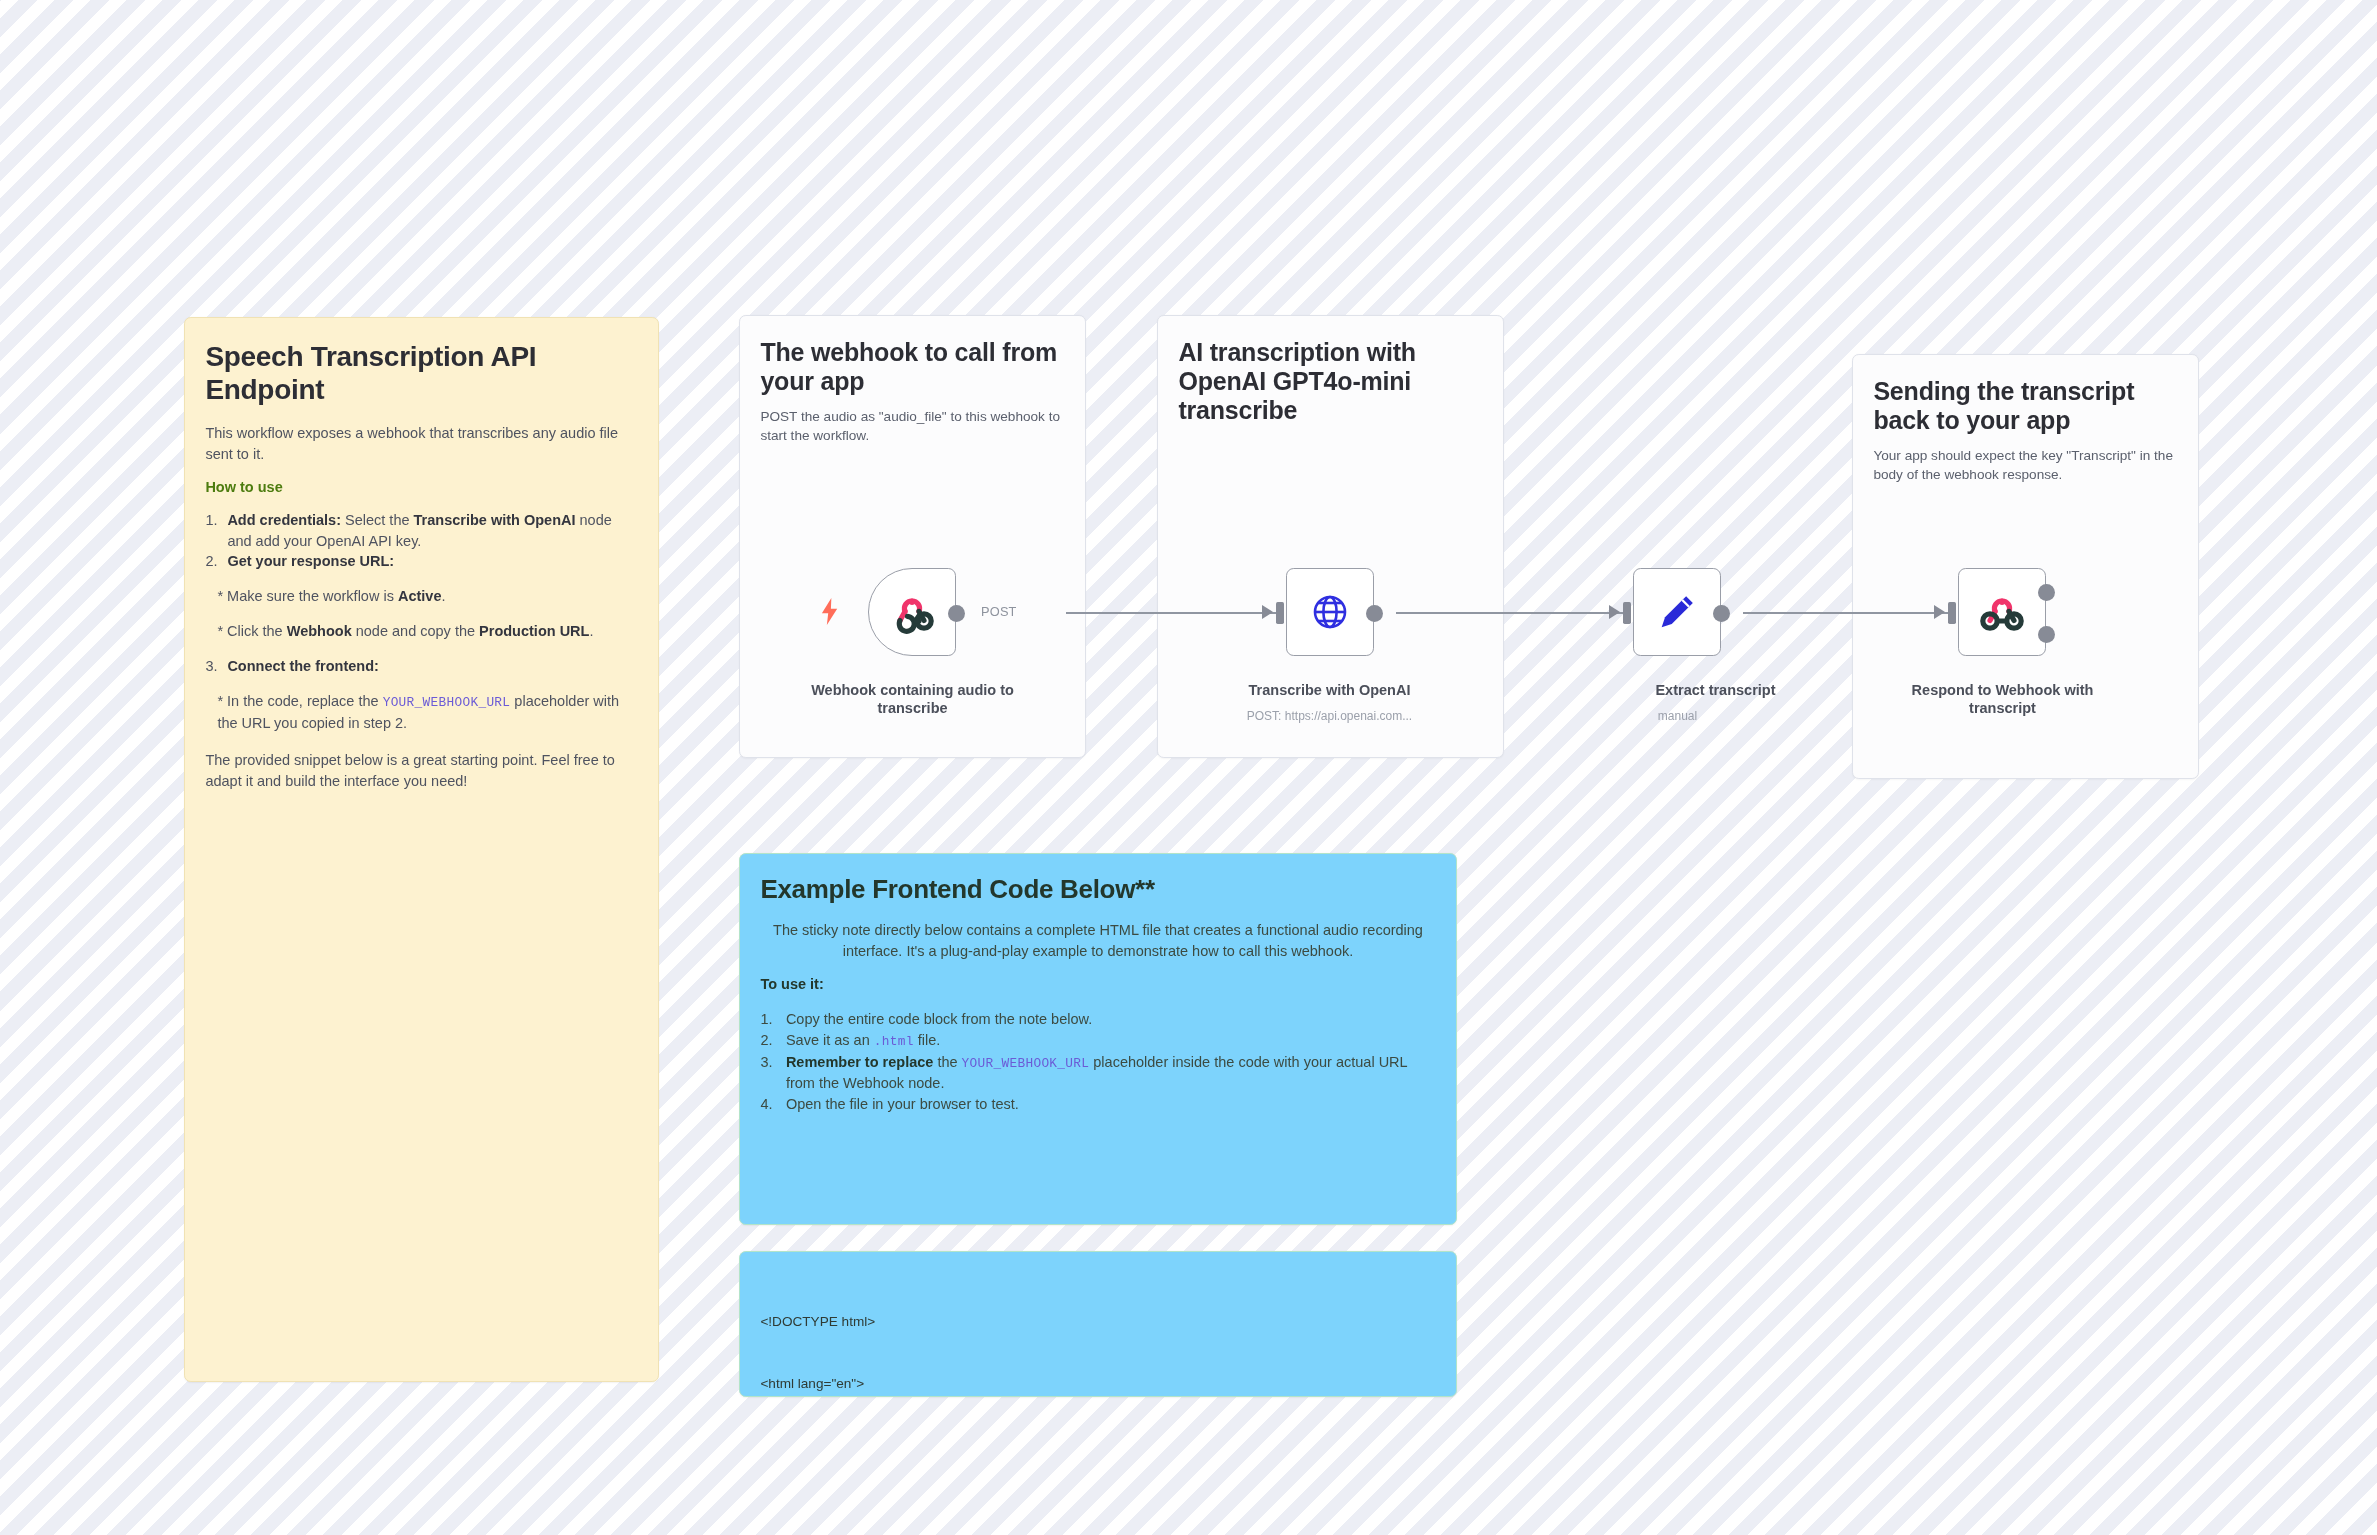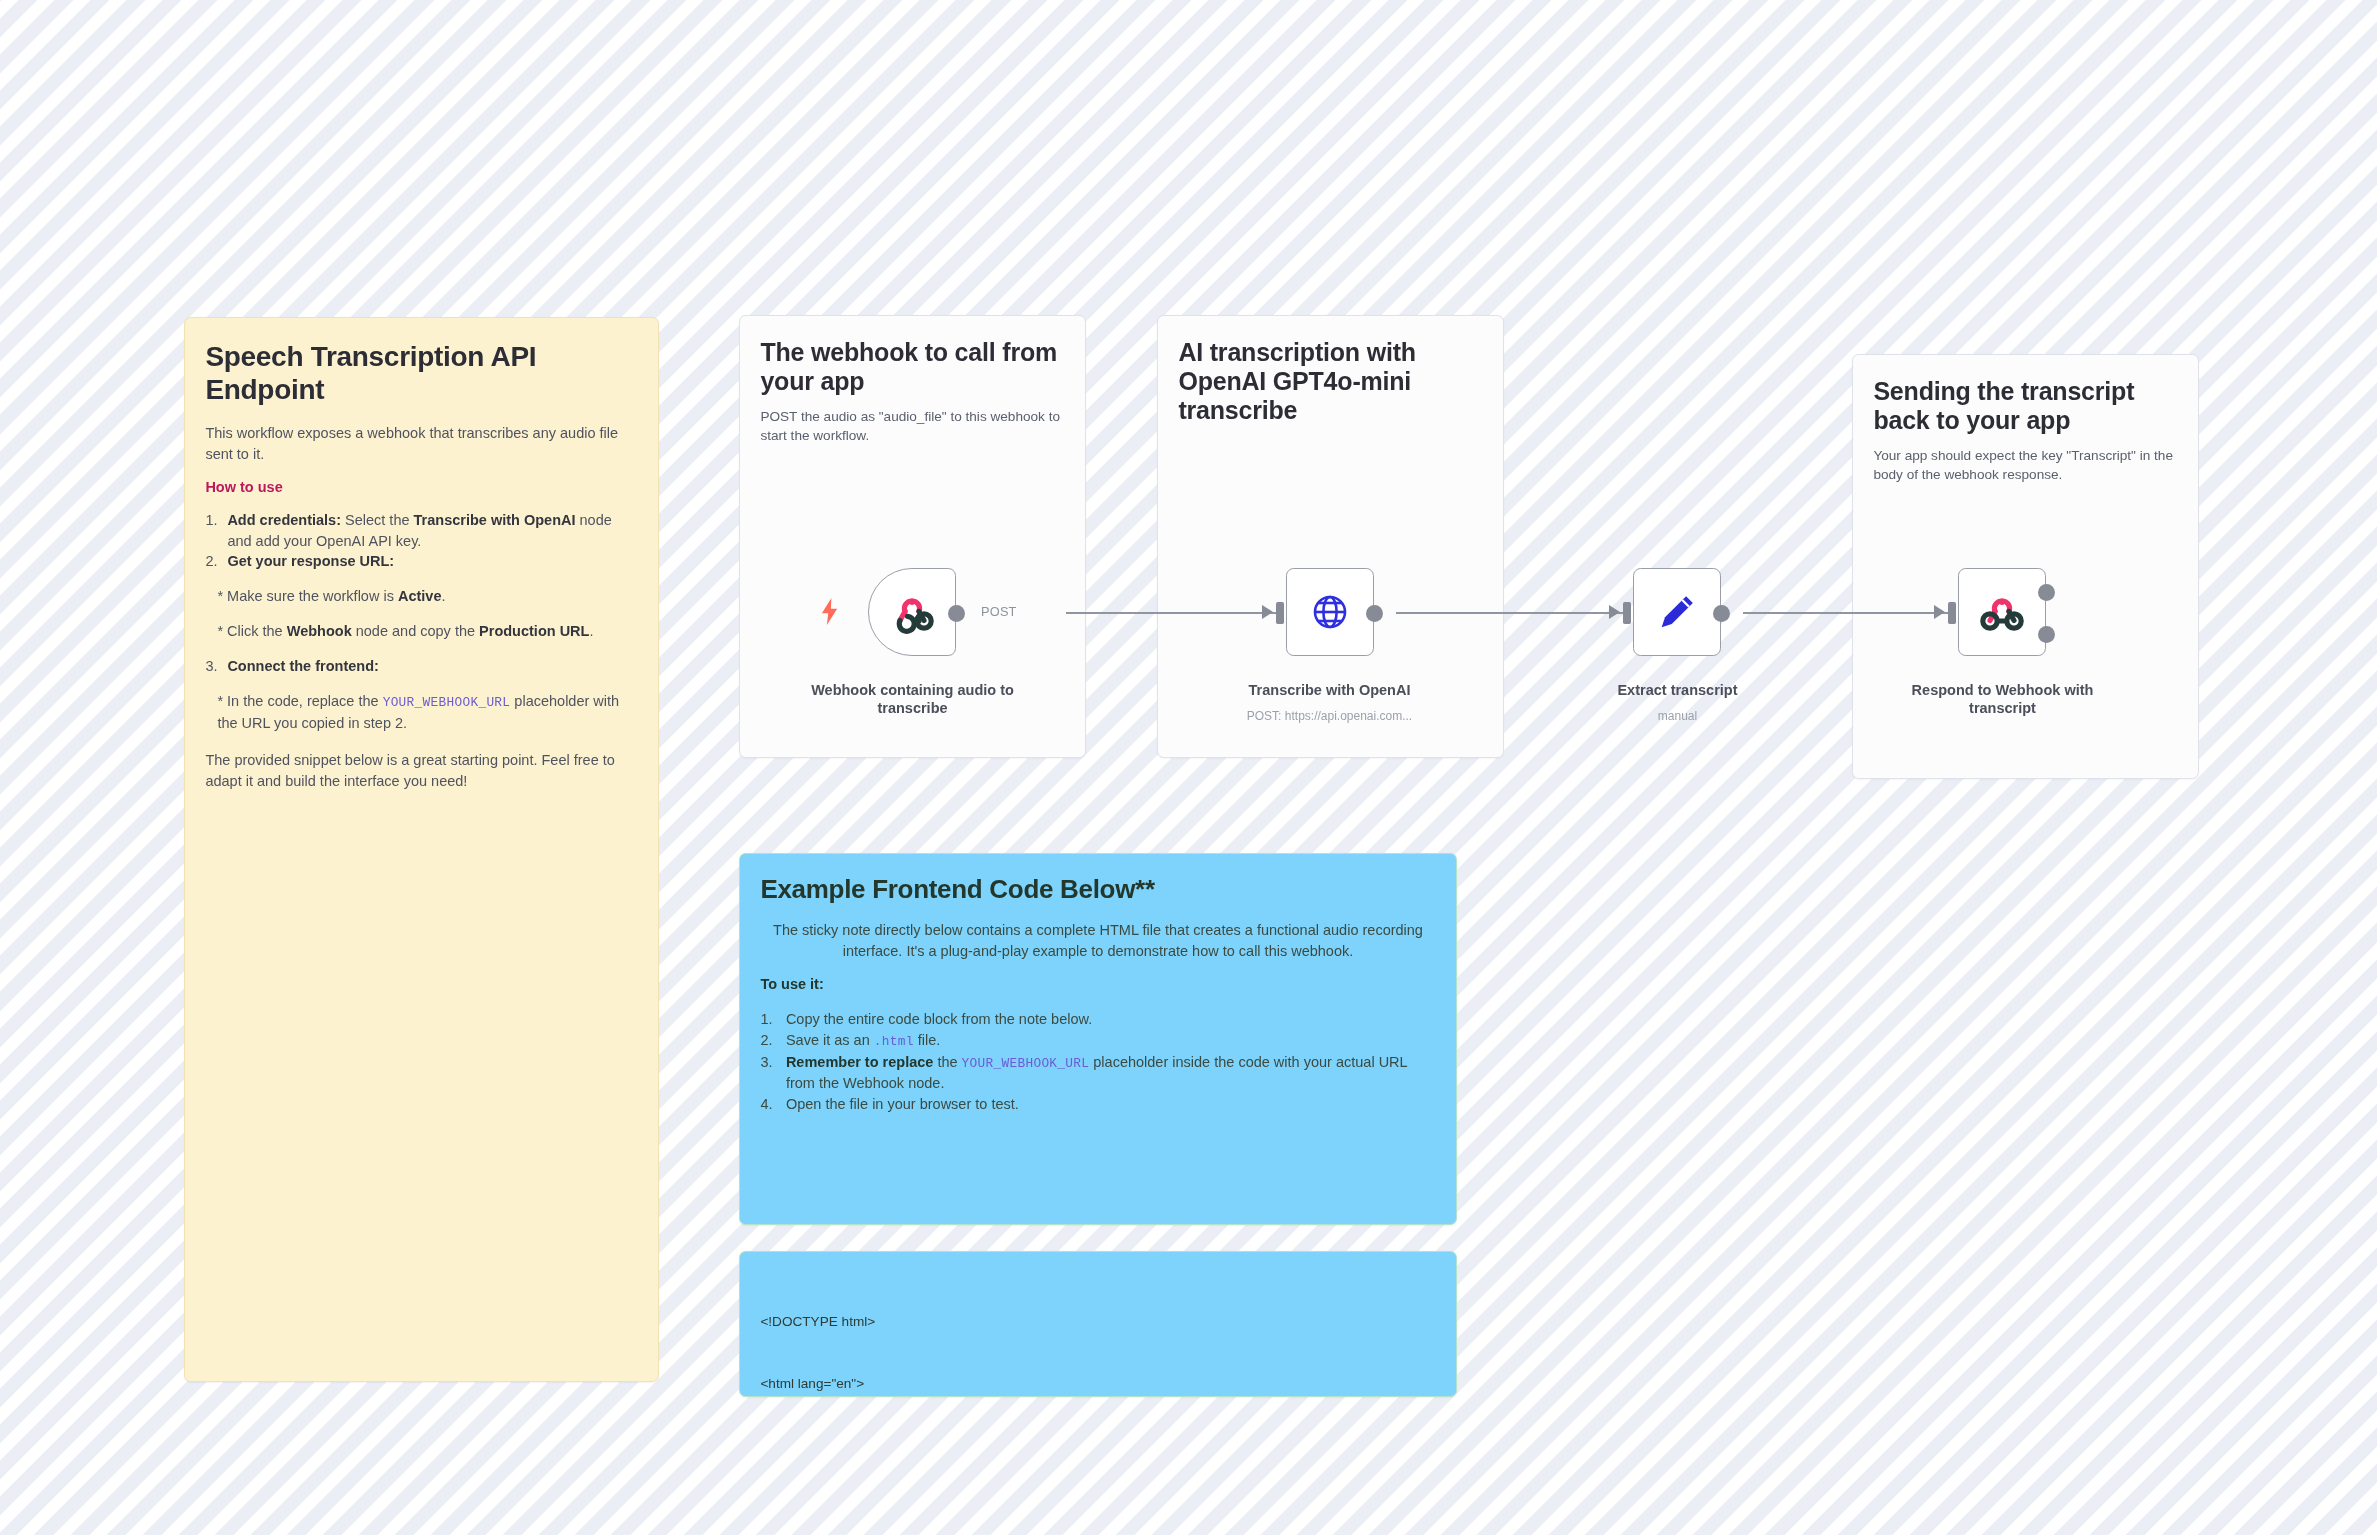--- a/index.html
+++ b/index.html
@@ -65,21 +65,21 @@
     color: #4f5360;
     margin-bottom: 14.5px;
   }
   p.note-para.tight { margin-bottom: 8px; }
 
   .note-strong { font-weight: 700; color: #34363f; }
 
   .note-head {
     font-size: 14.5px;
     font-weight: 700;
-    color: #be185d;
+    color: #4d7c0f;
     margin-bottom: 15.3px;
   }
 
   .note-list { list-style: none; margin-bottom: 0; }
   .note-bullet {
     font-size: 14.5px;
     line-height: 1.42;
     color: #4f5360;
     margin: 14.5px 0 14.5px 0;
     padding-left: 12px;
@@ -308,21 +308,21 @@
   <div class="node-label" style="left:1219px; top:681px;">Transcribe with OpenAI</div>
   <div class="node-sublabel" style="left:1202px; top:709px;">POST: https://api.openai.com...</div>
 
   <div class="node" style="left:1633px; top:568px;">
     <svg width="46" height="46" viewBox="0 0 48 48">
       <path d="M33.5 7.5 L40.5 14.5 L18.5 36.5 L8 40 L11.5 29.5 Z" fill="#2a2ad8"></path>
       <path d="M29.5 11.5 L36.5 18.5" stroke="#fff" stroke-width="2.4"></path>
     </svg>
     <div class="port" style="right:-10.2px; top:36px;"></div>
   </div>
-  <div class="node-label" style="left:1567px; top:681px;">Extract transcript</div>
+  <div class="node-label" style="left:1605px; top:681px;">Extract transcript</div>
   <div class="node-sublabel" style="left:1550px; top:709px;">manual</div>
 
   <div class="node" style="left:1958px; top:568px;">
     <svg width="48" height="48" viewBox="0 0 48 48">
       <g fill="none" stroke-width="5.2" stroke-linecap="round">
         <path d="M24 13 a7.5 7.5 0 0 1 7 10.4" stroke="#f0346b"></path>
         <path d="M24 13 a7.5 7.5 0 0 0 -7 10.4" stroke="#f0346b"></path>
         <path d="M17 23.4 L12 32.5" stroke="#f0346b"></path>
         <circle cx="12" cy="33" r="7.2" stroke="#253b39"></circle>
         <path d="M31 23.4 L36 32.5" stroke="#253b39"></path>

